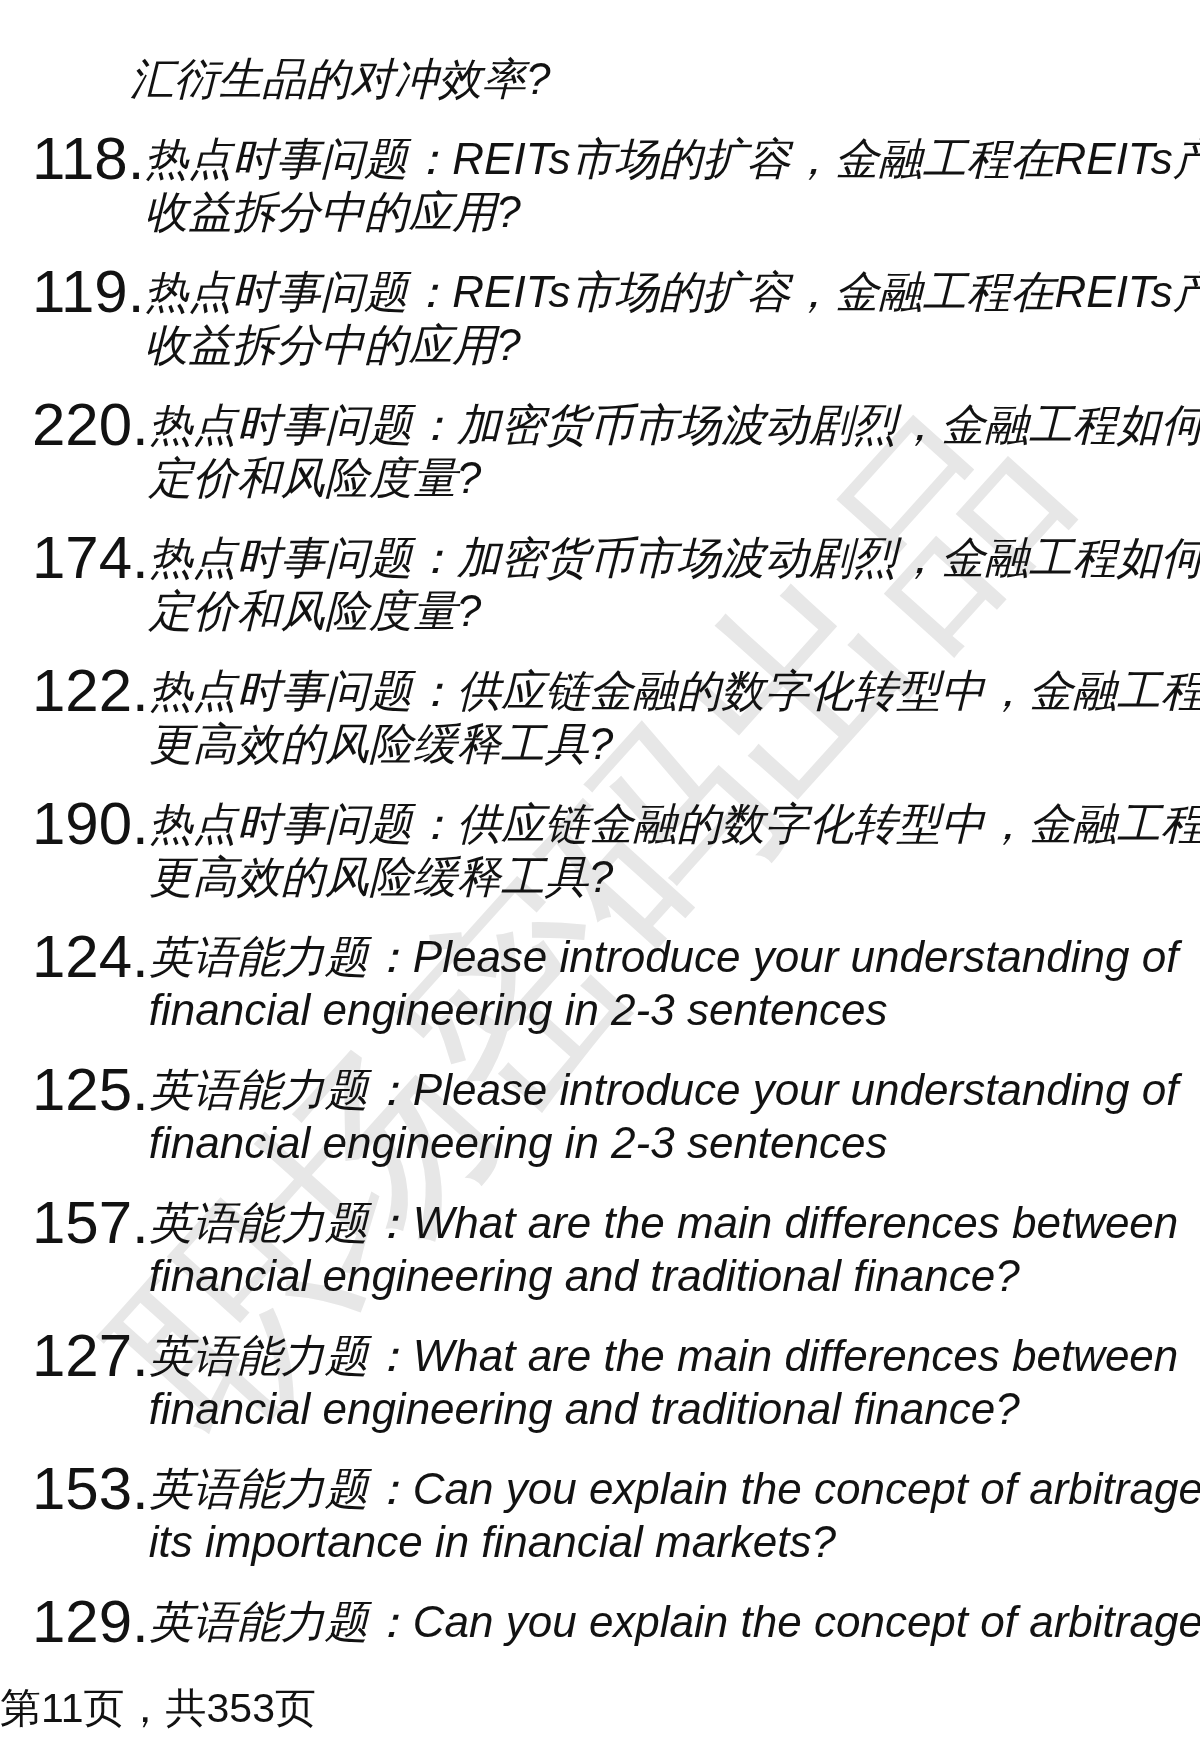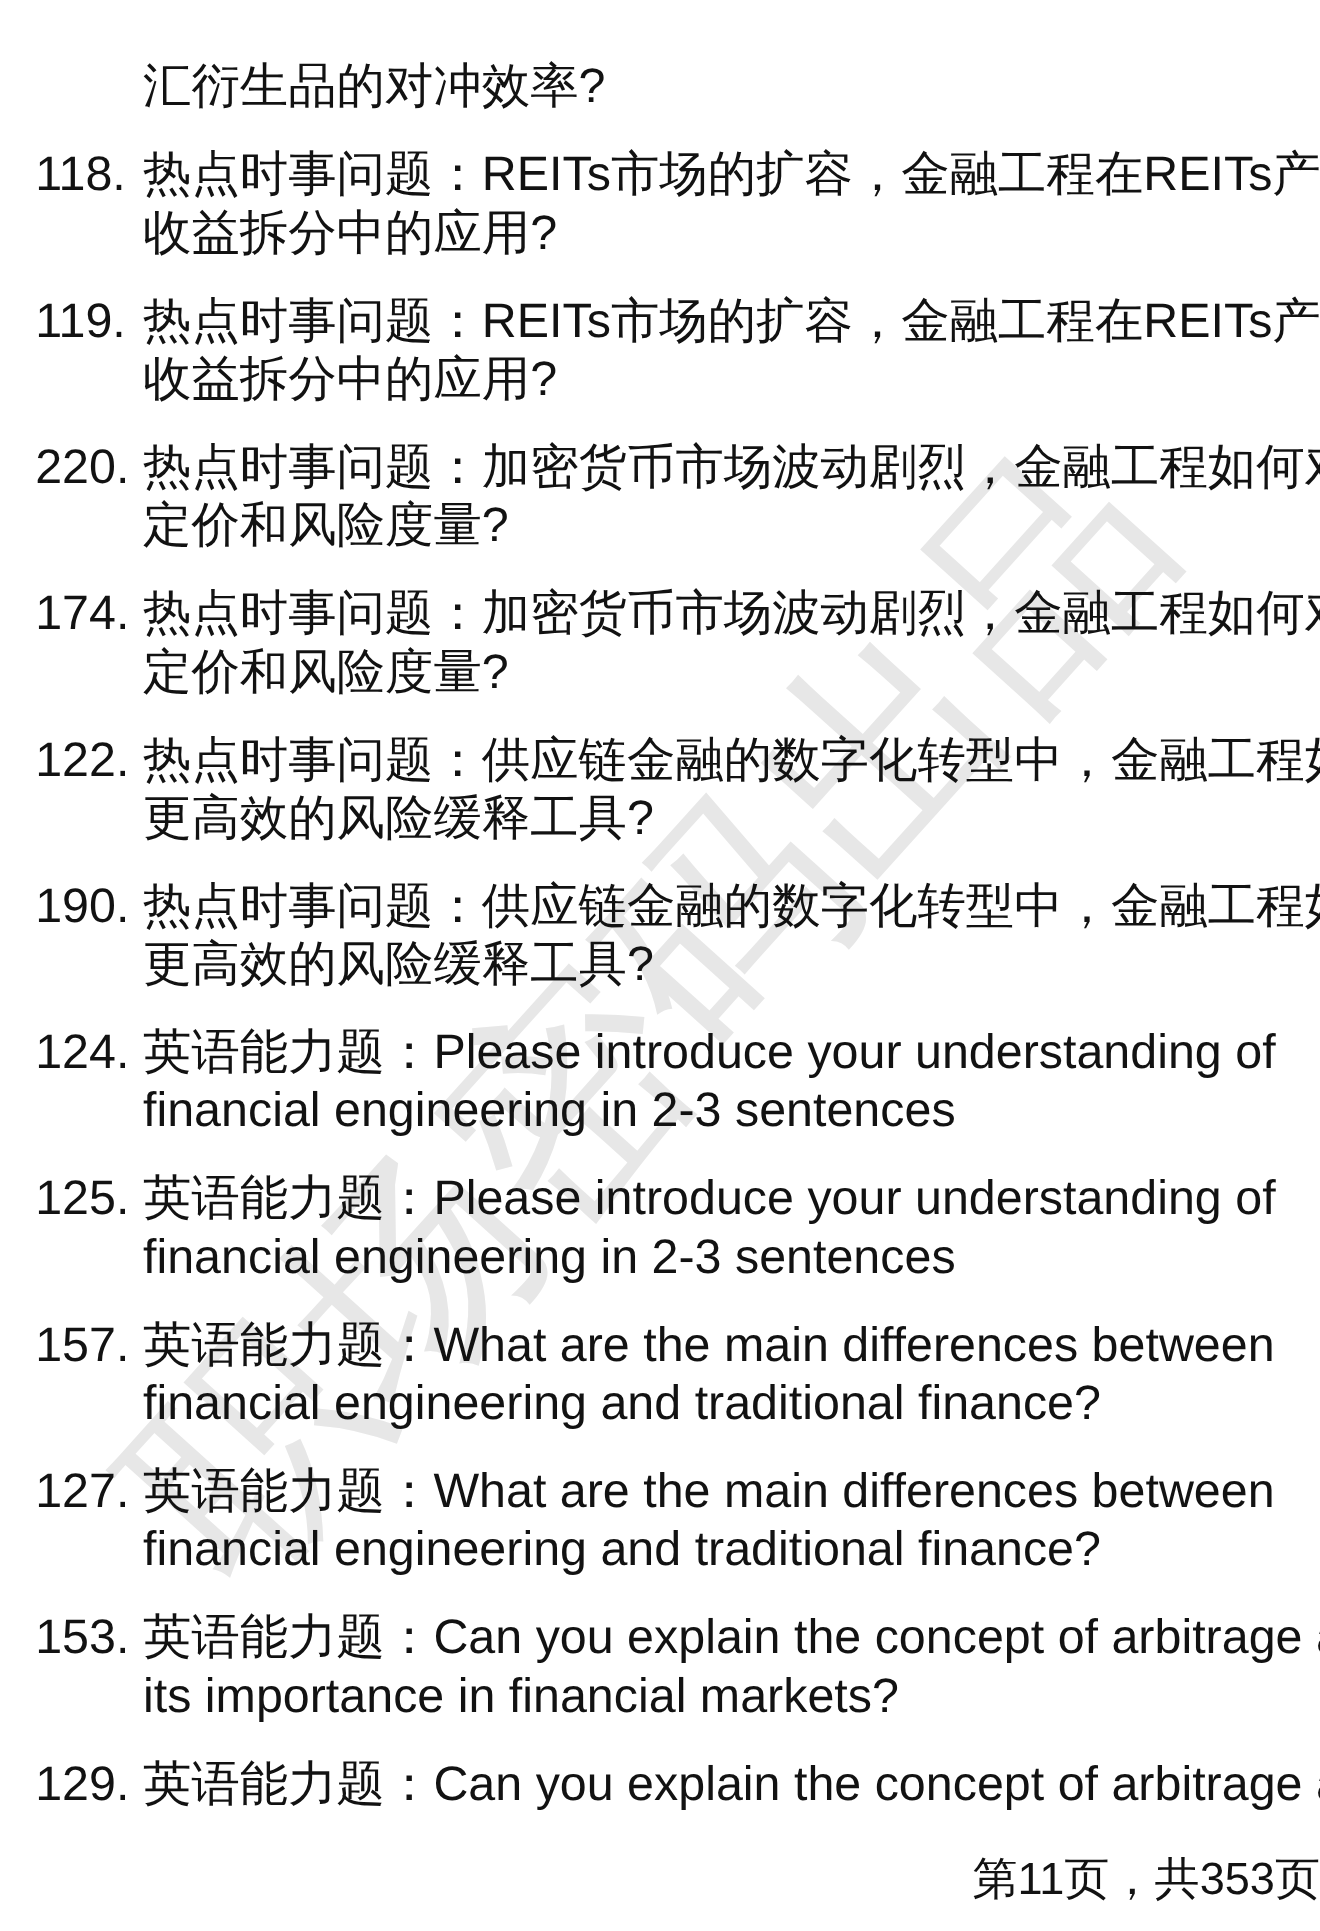--- a/index.html
+++ b/index.html
@@ -39,39 +39,40 @@
     z-index: 1;
     padding: 52px 50px 0 32px;
   }
   .row {
     display: flex;
     align-items: flex-start;
     margin-bottom: 27px;
   }
   .num {
     flex: 0 0 98px;
-    font-size: 44px;
+    font-size: 60px;
     line-height: 53px;
     white-space: nowrap;
   }
   .lines {
     flex: 1 1 auto;
     min-width: 0;
   }
   .line {
     font-size: 44px;
     line-height: 53px;
     white-space: nowrap;
+    font-style: italic;
   }
   .footer {
     position: absolute;
     left: 0;
     top: 1684px;
     width: 1200px;
-    text-align: right;
+    text-align: left;
     font-size: 41px;
     line-height: 48px;
     z-index: 1;
   }
 </style>
 </head>
 <body>
 
 <div class="page">
   <div class="watermark">职场密码出品</div>

